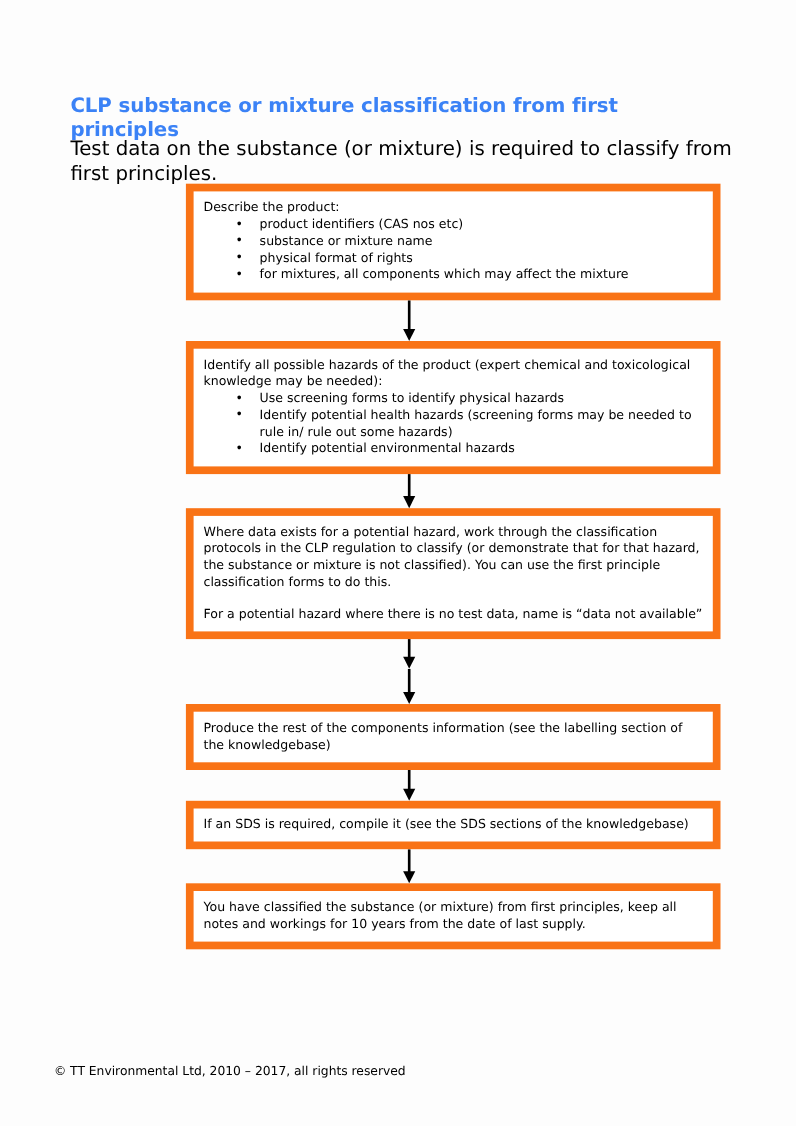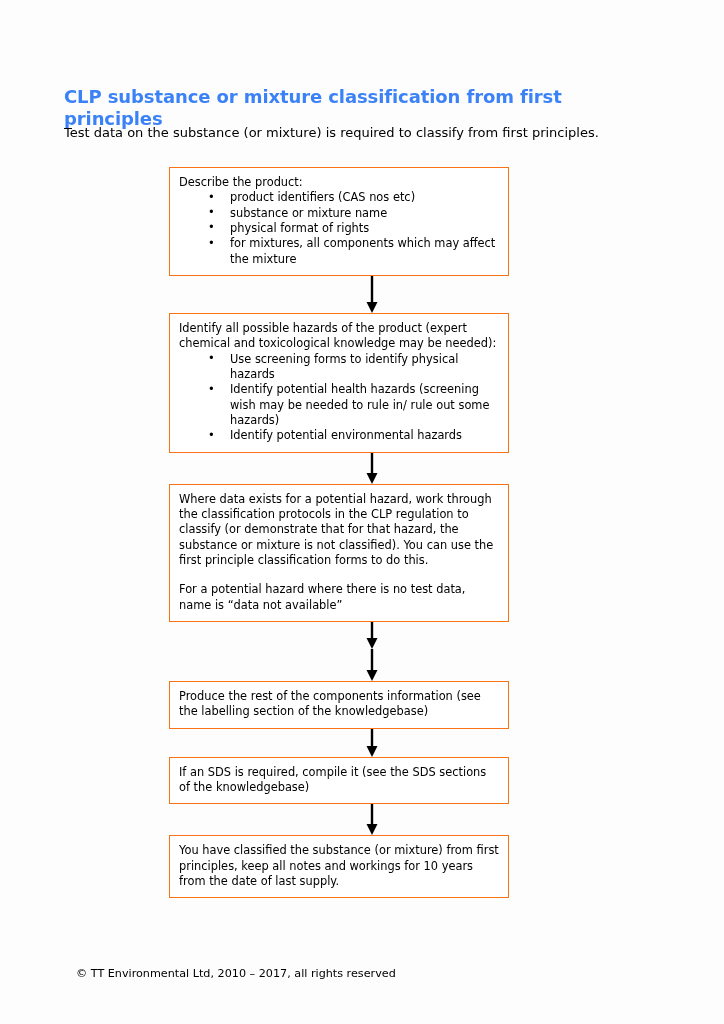--- a/index.html
+++ b/index.html
@@ -32,39 +32,39 @@
     font-weight: bold;
     letter-spacing: -0.1px;
     color: #3b82f6;
     line-height: 1.2;
   }
   .doc-subtitle {
     position: absolute;
     left: 64px;
     top: 125px;
     width: 620px;
-    font-size: 13px;
+    font-size: 18px;
     font-weight: normal;
     color: #000000;
     line-height: 1.25;
   }
 
   
   .flow {
     position: absolute;
     left: 169px;
     top: 167px;
     width: 406px;
   }
 
   .flow-box {
     box-sizing: border-box;
-    border: 1px solid #f97316;
+    border: 7px solid #f97316;
     background: #ffffff;
-    width: 340px;
+    width: 486px;
     padding: 7px 9px 8px 9px;
     font-size: 11.4px;
     line-height: 1.345;
     color: #000000;
   }
 
   .flow-box p {
     margin: 0;
   }
   .flow-box p.spaced {
@@ -97,21 +97,21 @@
     text-align: center;
     line-height: 0;
   }
   .connector svg {
     display: inline-block;
   }
 
   
   .footer {
     position: absolute;
-    left: 76px;
+    left: 49px;
     top: 967px;
     font-size: 11.2px;
     color: #000000;
     line-height: 1.3;
     text-align: center;
   }
 </style>
 </head>
 <body>
 
@@ -132,21 +132,21 @@
         </ul>
       </div>
       <div class="connector" style="height: 37px;"><svg width="40" height="37" viewBox="0 0 40 37" xmlns="http://www.w3.org/2000/svg" aria-hidden="true">
           <rect x="18.8" y="0" width="2.4" height="27" fill="#000000"></rect>
           <polygon points="14.5,26 25.5,26 20,37" fill="#000000"></polygon>
         </svg></div>
       <div class="flow-box">
         <p>Identify all possible hazards of the product (expert chemical and toxicological knowledge may be needed):</p>
         <ul class="bullets">
           <li>Use screening forms to identify physical hazards</li>
-          <li>Identify potential health hazards (screening wish may be needed to rule in/ rule out some hazards)</li>
+          <li>Identify potential health hazards (screening forms may be needed to rule in/ rule out some hazards)</li>
           <li>Identify potential environmental hazards</li>
         </ul>
       </div>
       <div class="connector" style="height: 31px;"><svg width="40" height="31" viewBox="0 0 40 31" xmlns="http://www.w3.org/2000/svg" aria-hidden="true">
           <rect x="18.8" y="0" width="2.4" height="21" fill="#000000"></rect>
           <polygon points="14.5,20 25.5,20 20,31" fill="#000000"></polygon>
         </svg></div>
       <div class="flow-box">
         <p>Where data exists for a potential hazard, work through the classification protocols in the CLP regulation to classify (or demonstrate that for that hazard, the substance or mixture is not classified).  You can use the first principle classification forms to do this.</p>
         <p class="spaced">For a potential hazard where there is no test data, name is “data not available”</p>

